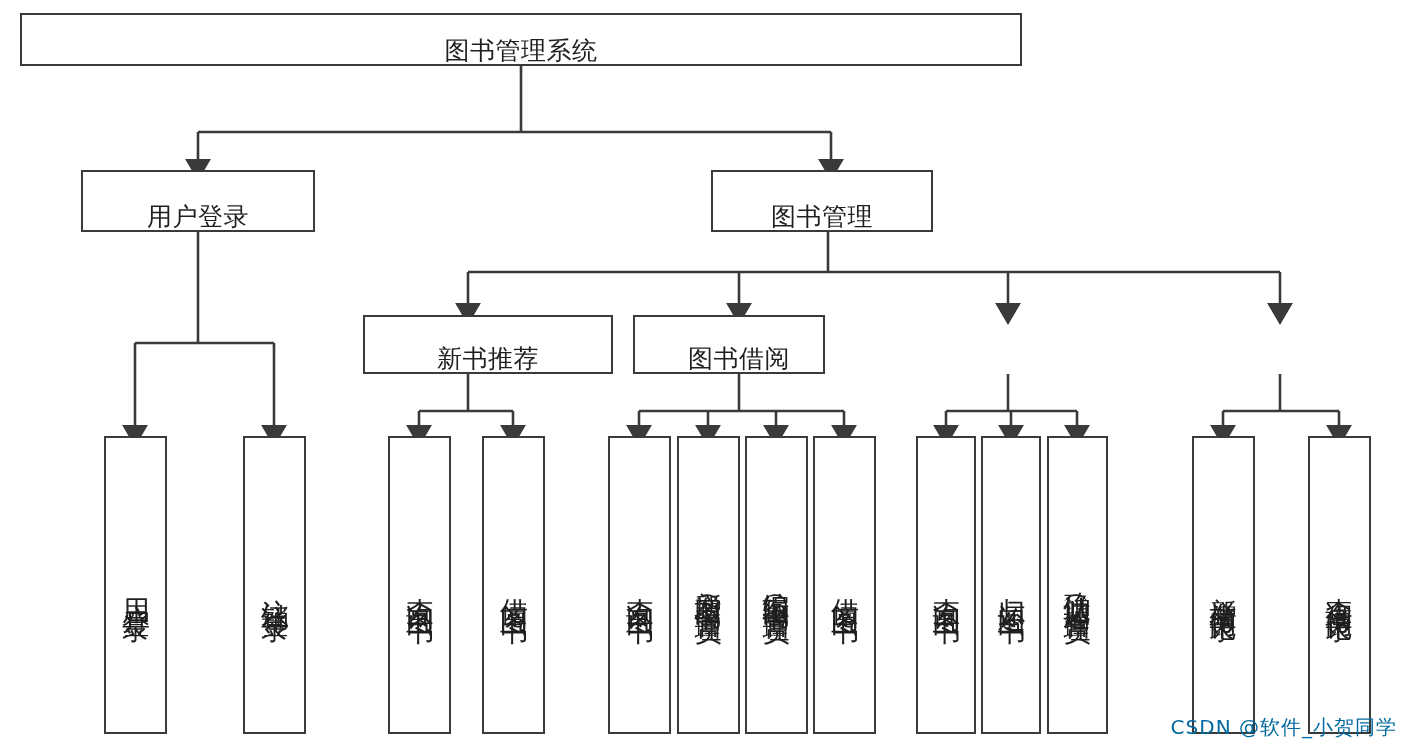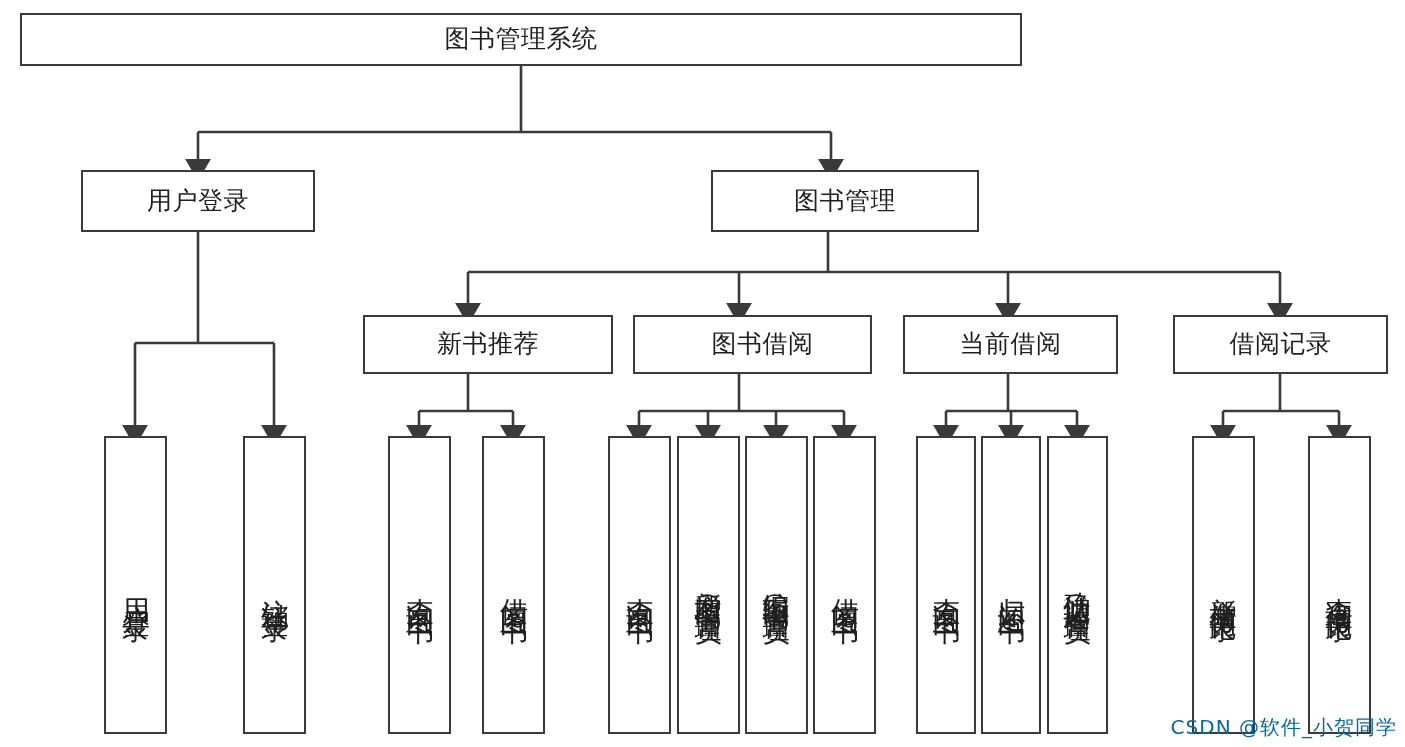--- a/index.html
+++ b/index.html
@@ -23,21 +23,21 @@
     top: 0;
     width: 1405px;
     height: 747px;
   }
   .node {
     position: absolute;
     box-sizing: border-box;
     border: 2.6px solid #3a3a3a;
     background: #ffffff;
     display: flex;
-    align-items: center;
+    align-items: flex-end;
     justify-content: center;
     color: #1f1f1f;
     z-index: 2;
   }
   .node .label {
     display: block;
     line-height: 1.05;
     letter-spacing: 0.5px;
     white-space: nowrap;
   }
@@ -128,35 +128,29 @@
     </g>
   </svg>
 
   <div class="node horiz" style="left:20px; top:13px; width:1002px; height:53px;">
     <span class="label">图书管理系统</span>
   </div>
 
   <div class="node horiz" style="left:81px; top:170px; width:234px; height:62px;">
     <span class="label">用户登录</span>
   </div>
-  <div class="node horiz" style="left:711px; top:170px; width:268px; height:62px;">
+  <div class="node horiz" style="left:711px; top:170px; width:222px; height:62px;">
     <span class="label">图书管理</span>
   </div>
 
   <div class="node horiz" style="left:363px; top:315px; width:250px; height:59px;">
     <span class="label">新书推荐</span>
   </div>
-  <div class="node horiz" style="left:633px; top:315px; width:239px; height:59px;padding-left:20px;">
+  <div class="node horiz" style="left:633px; top:315px; width:192px; height:59px;padding-left:20px;">
     <span class="label">图书借阅</span>
-  </div>
-  <div class="node horiz" style="left:903px; top:315px; width:215px; height:59px;">
-    <span class="label">当前借阅</span>
-  </div>
-  <div class="node horiz" style="left:1173px; top:315px; width:215px; height:59px;">
-    <span class="label">借阅记录</span>
   </div>
 
   <div class="node vert" style="left:104px; top:436px; width:63px; height:298px;">
     <span class="label">用户登录</span>
   </div>
   <div class="node vert" style="left:243px; top:436px; width:63px; height:298px;">
     <span class="label">注销登录</span>
   </div>
 
   <div class="node vert" style="left:388px; top:436px; width:63px; height:298px;">

